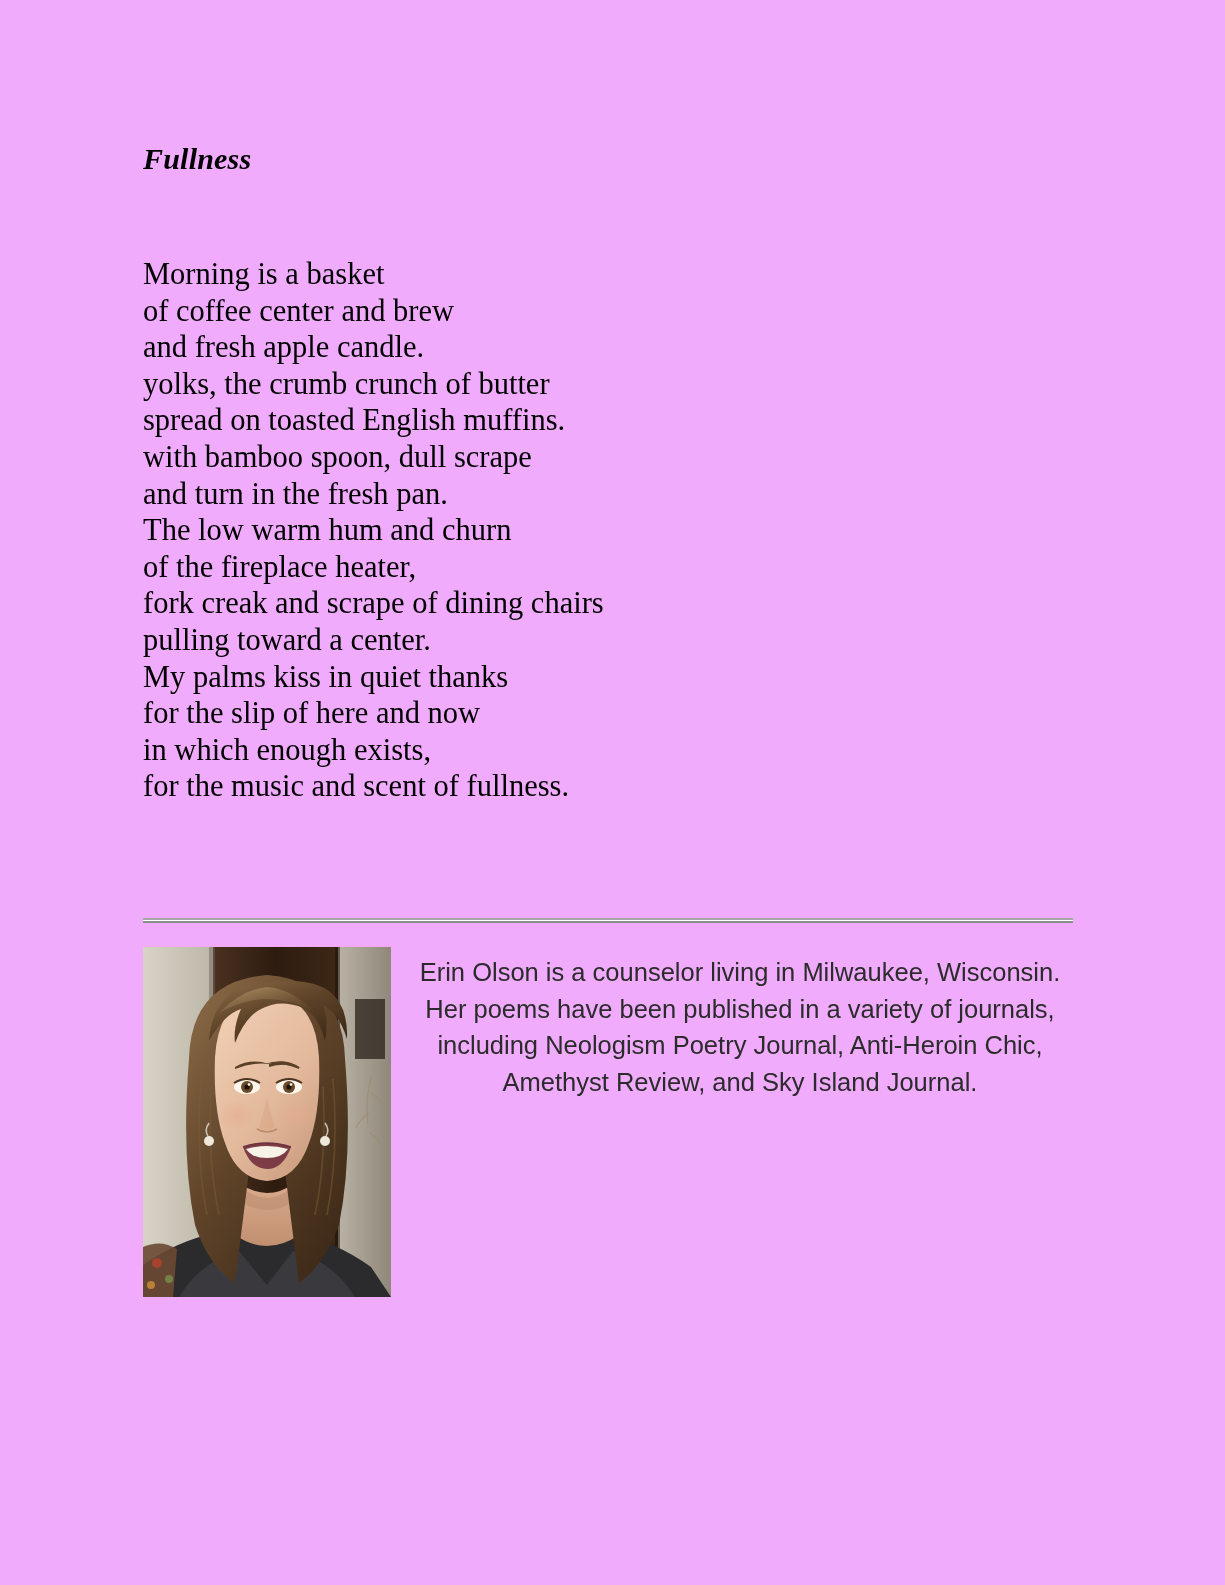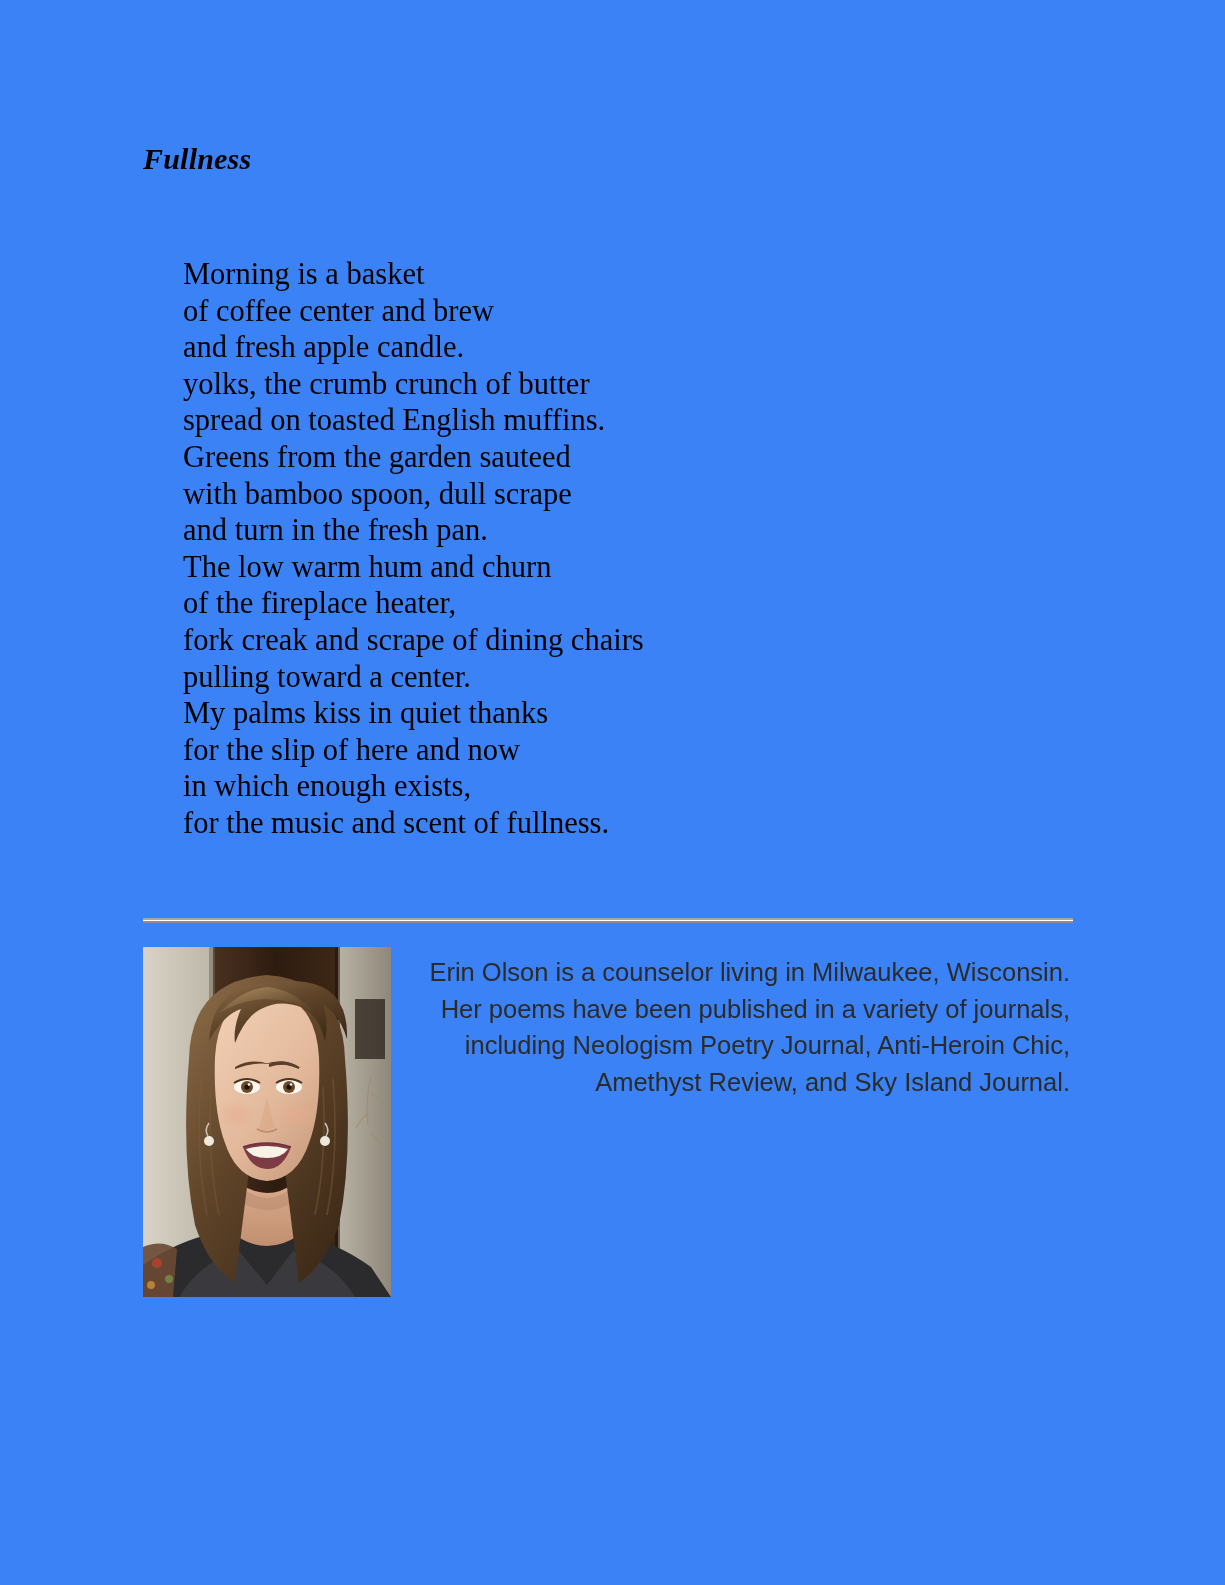--- a/index.html
+++ b/index.html
@@ -11,21 +11,21 @@
     width: 1225px;
     height: 1585px;
     position: relative;
     overflow: hidden;
     font-family: "Liberation Serif", "DejaVu Serif", serif;
   }
 
   .page {
     position: absolute;
     inset: 0;
-    background: #3b82f6;
+    background: #f0abfc;
   }
 
   
   .poem-title {
     position: absolute;
     left: 143px;
     top: 141px;
     font-family: "Liberation Serif", "DejaVu Serif", serif;
     font-size: 30px;
     font-weight: bold;
@@ -39,21 +39,20 @@
   
   .poem-body {
     position: absolute;
     left: 143px;
     top: 256px;
     width: 820px;
     font-family: "Liberation Serif", "DejaVu Serif", serif;
     font-size: 30.5px;
     line-height: 36.6px;
     color: #000000;
-    margin-left: 40px;
   }
   .poem-line {
     white-space: pre;
     display: block;
   }
 
   
   .divider {
     position: absolute;
     left: 143px;
@@ -108,37 +107,36 @@
 
   .bio-text {
     position: absolute;
     left: 267px;
     top: 7px;
     width: 660px;
     font-family: "Liberation Sans", "DejaVu Sans", sans-serif;
     font-size: 25.5px;
     line-height: 36.5px;
     color: #2b2b2b;
-    text-align: right;
+    text-align: center;
   }
 </style>
 </head>
 <body>
 
 <div class="page">
 
   <div class="poem-title">Fullness</div>
 
   <div class="poem-body">
     <span class="poem-line">Morning is a basket</span>
     <span class="poem-line">of coffee center and brew</span>
     <span class="poem-line">and fresh apple candle.</span>
     <span class="poem-line">yolks, the crumb crunch of butter</span>
     <span class="poem-line">spread on toasted English muffins.</span>
-    <span class="poem-line">Greens from the garden sauteed</span>
     <span class="poem-line">with bamboo spoon, dull scrape</span>
     <span class="poem-line">and turn in the fresh pan.</span>
     <span class="poem-line">The low warm hum and churn</span>
     <span class="poem-line">of the fireplace heater,</span>
     <span class="poem-line">fork creak and scrape of dining chairs</span>
     <span class="poem-line">pulling toward a center.</span>
     <span class="poem-line">My palms kiss in quiet thanks</span>
     <span class="poem-line">for the slip of here and now</span>
     <span class="poem-line">in which enough exists,</span>
     <span class="poem-line">for the music and scent of fullness.</span>

